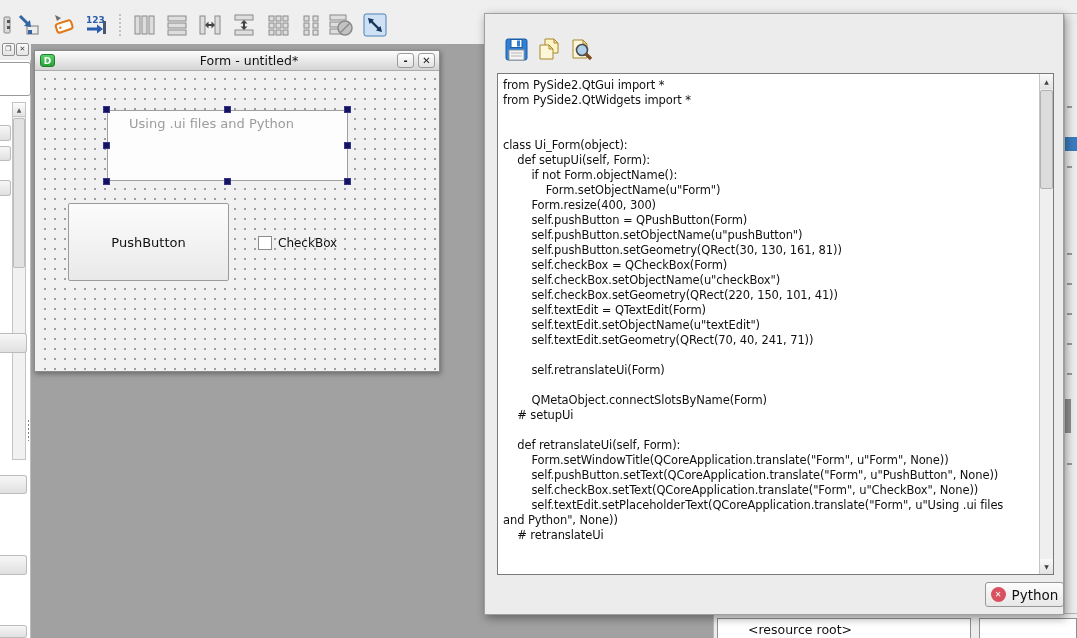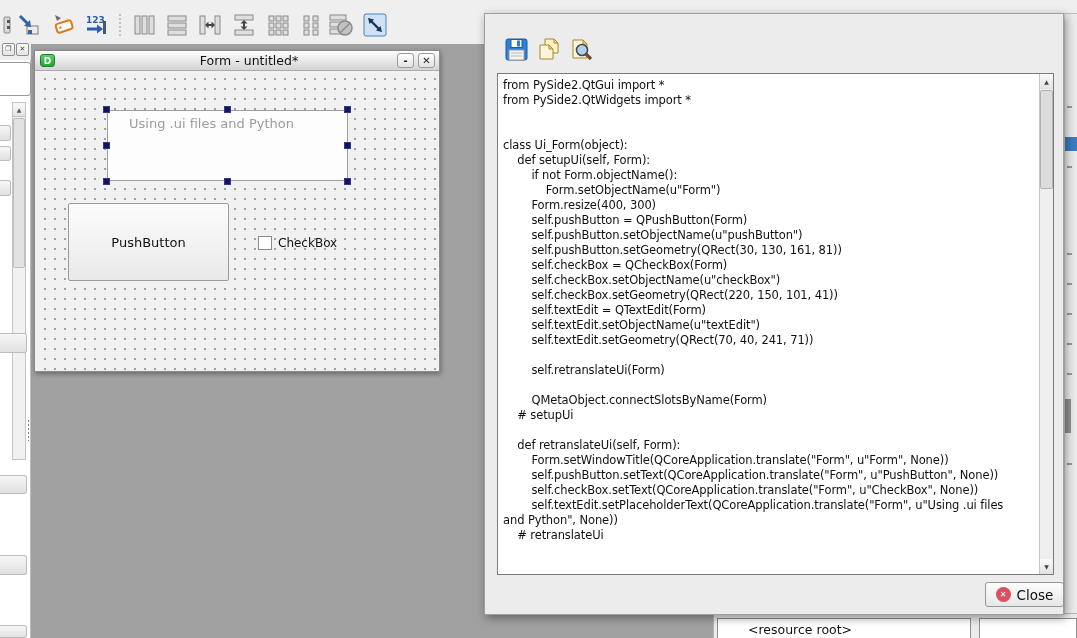--- a/index.html
+++ b/index.html
@@ -331,17 +331,17 @@
 and Python", None))
     # retranslateUi</pre>
       <div id="code-scrollbar">
         <div class="sb-btn" style="top:0">▲</div>
         <div id="code-scroll-thumb"></div>
         <div class="sb-btn" style="bottom:0">▼</div>
       </div>
     </div>
     <div id="dialog-close-btn">
       <div id="close-x-circle">✕</div>
-      <span id="close-label">Close</span>
+      <span id="close-label">Python</span>
     </div>
   </div>
 
 </div>
 
 </body></html>

